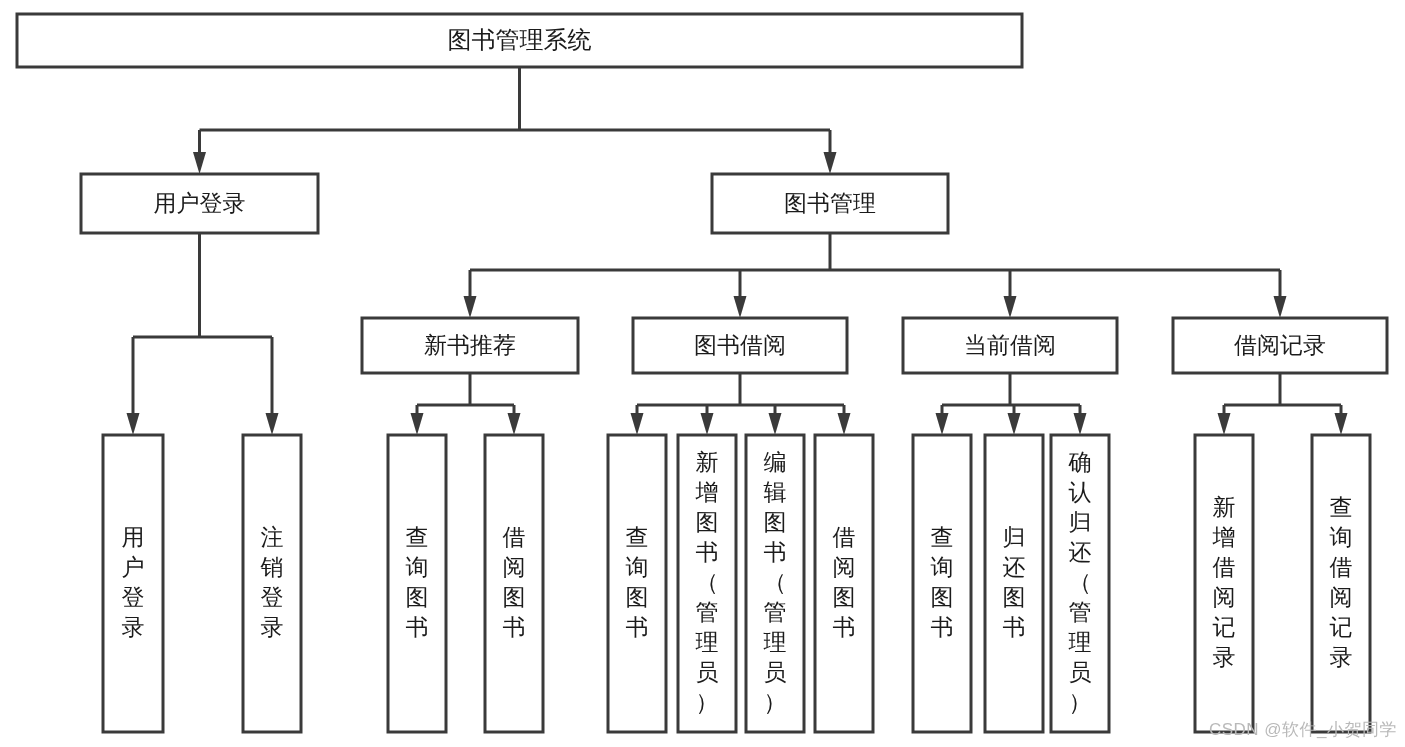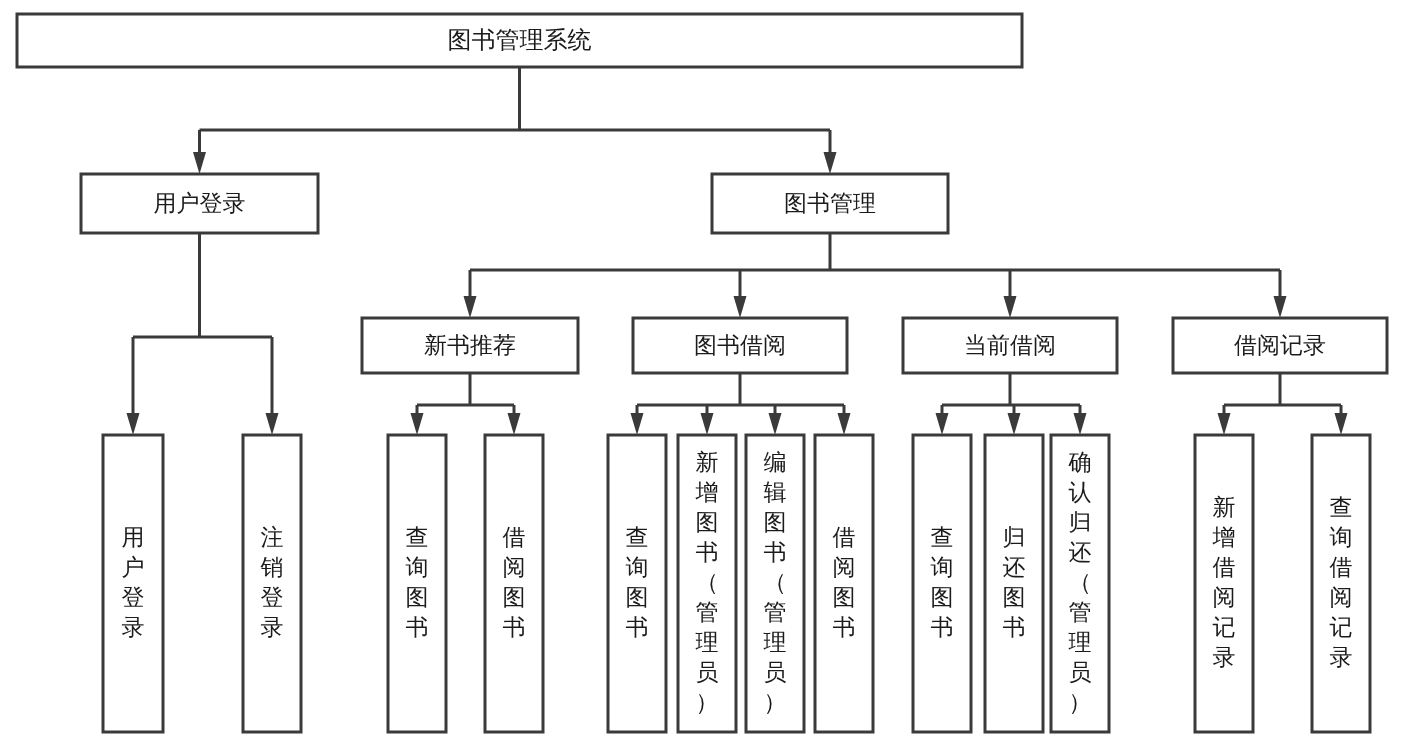--- a/index.html
+++ b/index.html
@@ -219,13 +219,14 @@
         <g>
           <rect x="1195" y="435" width="58" height="297" class="node-rect"></rect>
           <text x="1224" class="node-label label-v"><tspan x="1224" y="508.5">新</tspan><tspan x="1224" y="538.5">增</tspan><tspan x="1224" y="568.5">借</tspan><tspan x="1224" y="598.5">阅</tspan><tspan x="1224" y="628.5">记</tspan><tspan x="1224" y="658.5">录</tspan></text>
         </g>
         <g>
           <rect x="1312" y="435" width="58" height="297" class="node-rect"></rect>
           <text x="1341" class="node-label label-v"><tspan x="1341" y="508.5">查</tspan><tspan x="1341" y="538.5">询</tspan><tspan x="1341" y="568.5">借</tspan><tspan x="1341" y="598.5">阅</tspan><tspan x="1341" y="628.5">记</tspan><tspan x="1341" y="658.5">录</tspan></text>
         </g>
       </g>
   </svg>
+  <div class="watermark">CSDN @软件_小贺同学</div>
 </div>
 
 </body></html>

